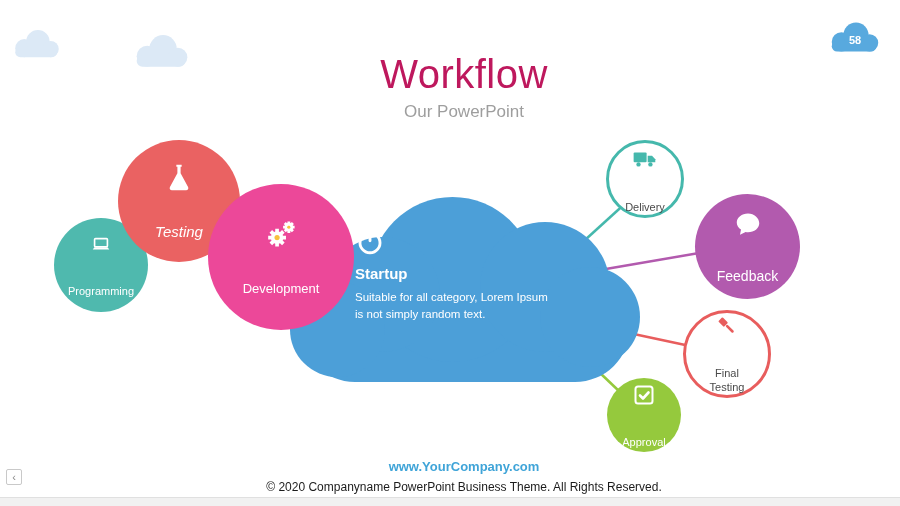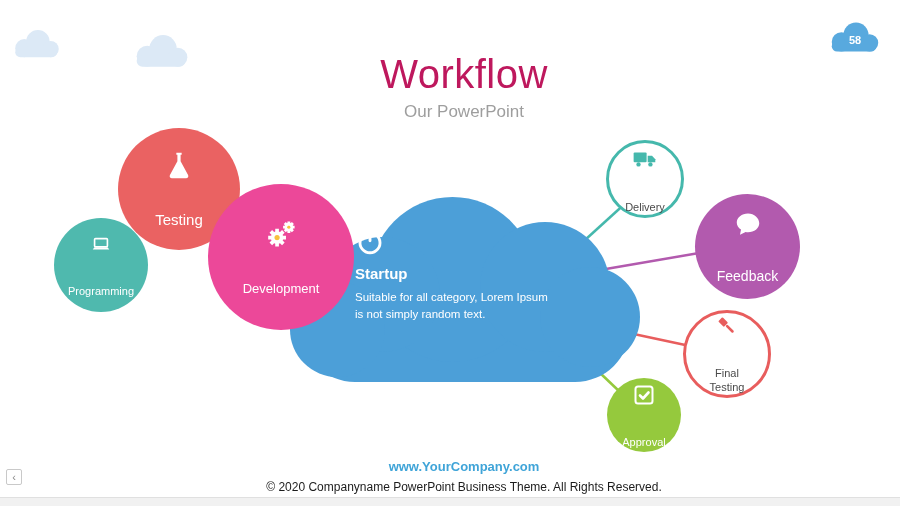--- a/index.html
+++ b/index.html
@@ -34,21 +34,21 @@
   .cloud-desc  { display:block; font-size:11.5px; line-height:1.45; margin-top:7px; }
 
   
   .circle { position:absolute; border-radius:50%; display:flex; flex-direction:column;
             align-items:center; justify-content:center; text-align:center; color:#ffffff;
             box-sizing:border-box;gap:26px; }
   .circle .icon { display:block; line-height:0; }
   .node-label { display:block; margin-top:3px; }
 
   #programming   { left:54px;  top:218px; width:94px;  height:94px;  background:#4FB9AE; font-size:11px; z-index:3; }
-  #testing       { left:118px; top:128px; width:122px; height:122px; background:#EA6262; font-size:15px; z-index:4; }
+  #testing       { left:118px; top:140px; width:122px; height:122px; background:#EA6262; font-size:15px; z-index:4;font-style:italic; }
   #development   { left:208px; top:184px; width:146px; height:146px; background:#ec4899; font-size:13px; z-index:5; }
   #delivery      { left:606px; top:140px; width:78px;  height:78px;  background:#ffffff; border:3px solid #45B8AC; color:#4a4a4a; font-size:11px; z-index:5; }
   #feedback      { left:695px; top:194px; width:105px; height:105px; background:#B25AAE; font-size:14px; z-index:5; }
   #final-testing { left:683px; top:310px; width:88px;  height:88px;  background:#ffffff; border:3px solid #E85D5D; color:#4a4a4a; font-size:11px; line-height:1.25; padding:0 14px; z-index:5; }
   #approval      { left:607px; top:378px; width:74px;  height:74px;  background:#95C93D; font-size:11px; z-index:5; }
 
   
   .website   { position:absolute; top:459px; left:0; right:0; text-align:center;
                font-size:13px; color:#3FA4D8; text-decoration:none;font-weight:bold; }
   .copyright { position:absolute; top:480px; left:0; right:0; text-align:center;

